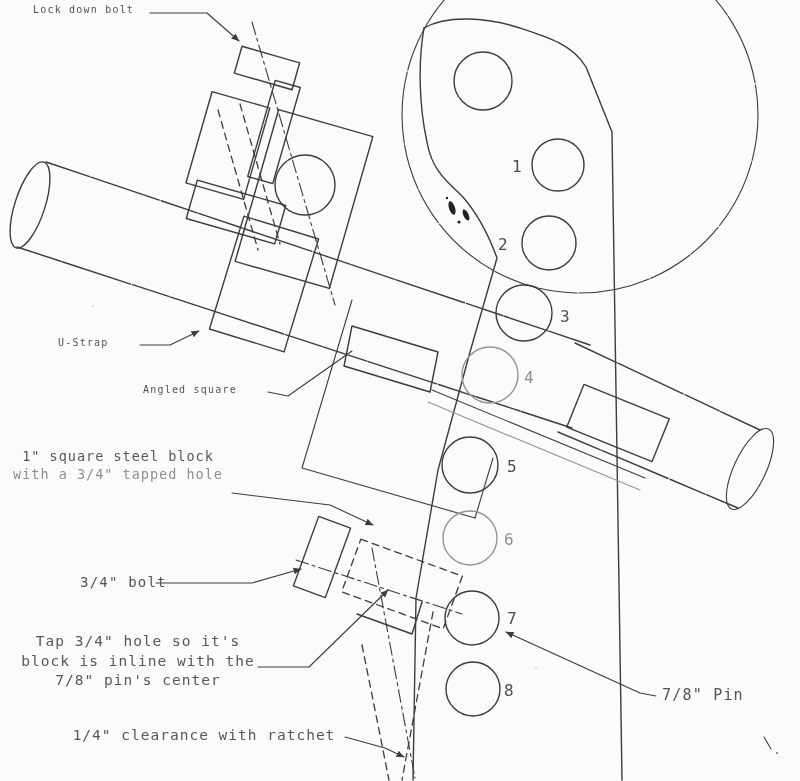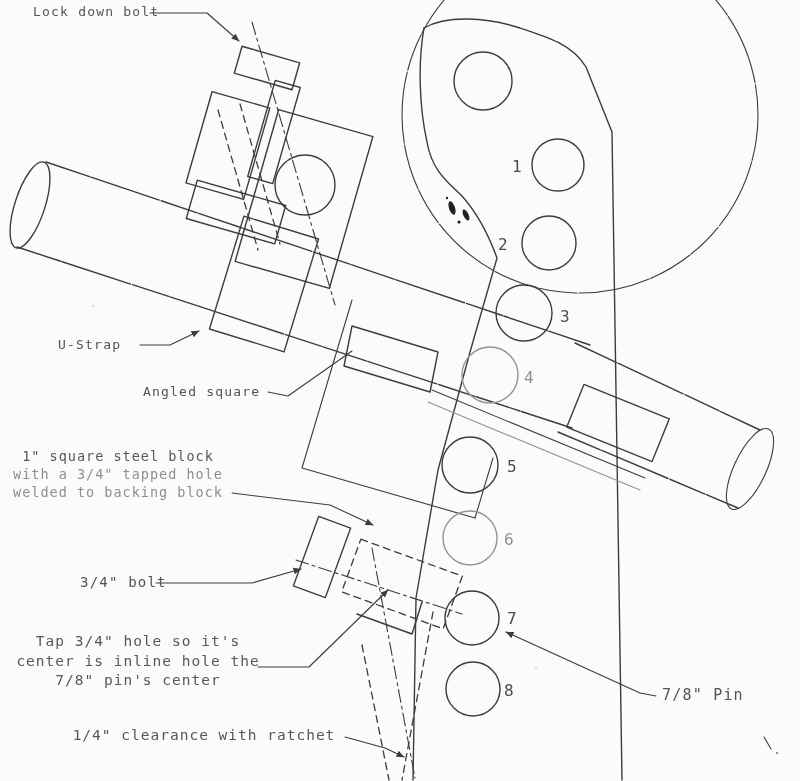--- a/index.html
+++ b/index.html
@@ -13,21 +13,21 @@
   .ln{fill:none;stroke:var(--ink);stroke-width:1.4;stroke-linecap:round;stroke-linejoin:round;}
   .thin{stroke-width:1.1;}
   .faint{stroke:var(--faint);}
   .dashed{stroke-dasharray:7 5;stroke-width:1.3;}
   .dashdot{stroke-dasharray:13 4 3 4;stroke-width:1.1;}
   .scan{stroke-dasharray:46 1.5 72 2 38 1.5;}
   .holenum{font:16px "DejaVu Sans Mono",monospace;fill:#4d4d4d;letter-spacing:1px;}
   .faintText{color:#8f8f8f;}
   text.faintText{fill:#8f8f8f;}
   .lbl{
-    position:absolute;font-size:13px;line-height:1;letter-spacing:1.2px;
+    position:absolute;font-size:10px;line-height:1;letter-spacing:1.2px;
     color:#545454;white-space:nowrap;
   }
   .note{
     position:absolute;font-size:14px;line-height:1.35;letter-spacing:1px;
     color:#585858;text-align:center;
   }
   .nl{white-space:nowrap;}
 </style>
 </head>
 <body>
@@ -155,28 +155,27 @@
     </g>
   </svg>
 
   <div class="lbl" style="left:33px;top:5px">Lock down bolt</div>
   <div class="lbl" style="left:58px;top:338px">U-Strap</div>
   <div class="lbl" style="left:143px;top:385px">Angled square</div>
 
   <div class="note" style="left:2px;top:447px;width:232px;font-size:13.5px">
     <div class="nl">1" square steel block</div>
     <div class="nl faintText">with a 3/4" tapped hole</div>
-    <div class="nl faintText">welded to backing block</div>
   </div>
 
   <div class="lbl" style="left:80px;top:575px;font-size:14px">3/4" bolt</div>
 
   <div class="note" style="left:12px;top:632px;width:252px;font-size:14.5px">
     <div class="nl">Tap 3/4" hole so it's</div>
-    <div class="nl">center is inline hole the</div>
+    <div class="nl">block is inline with the</div>
     <div class="nl">7/8" pin's center</div>
   </div>
 
   <div class="note" style="left:58px;top:726px;width:292px;font-size:14.5px">
     <div class="nl">1/4" clearance with ratchet</div>
   </div>
 
   <div class="lbl" style="left:662px;top:688px;font-size:15px">7/8" Pin</div>
 </div>
 

